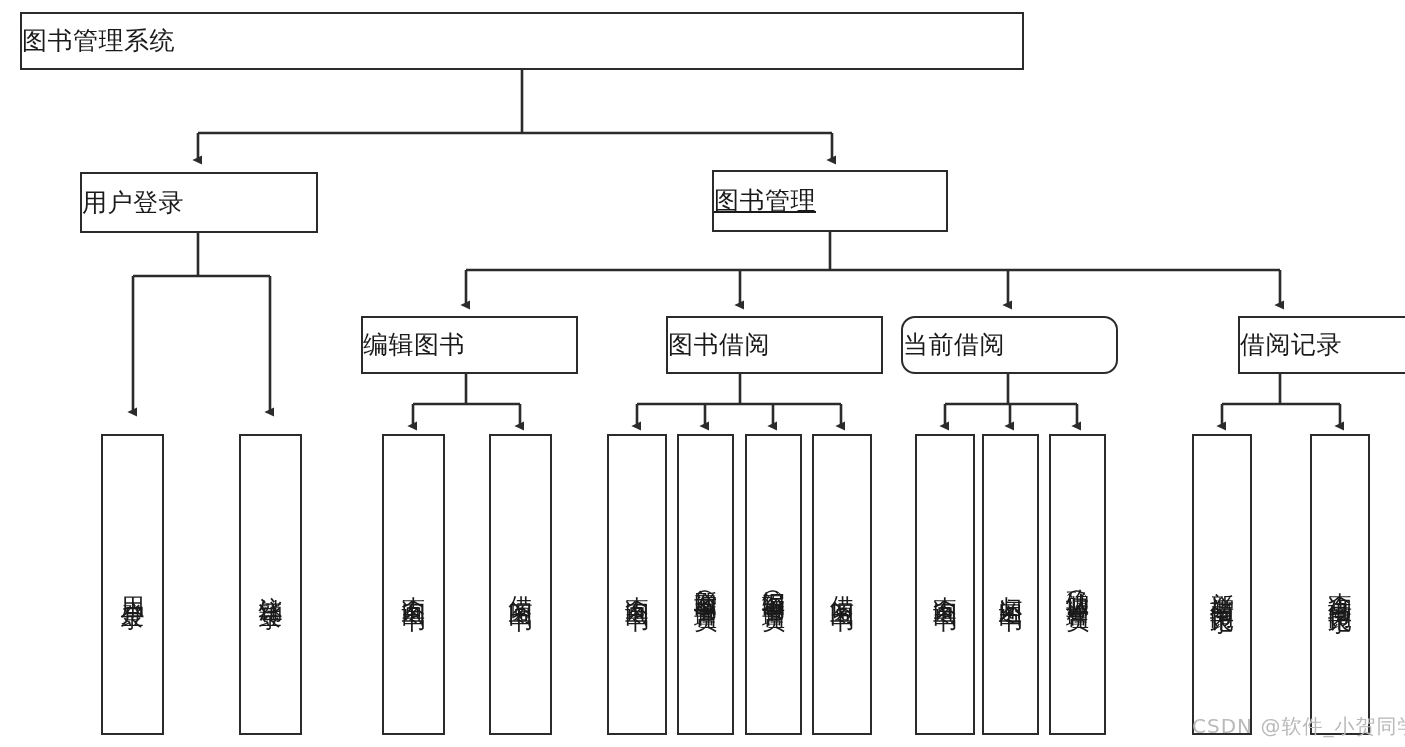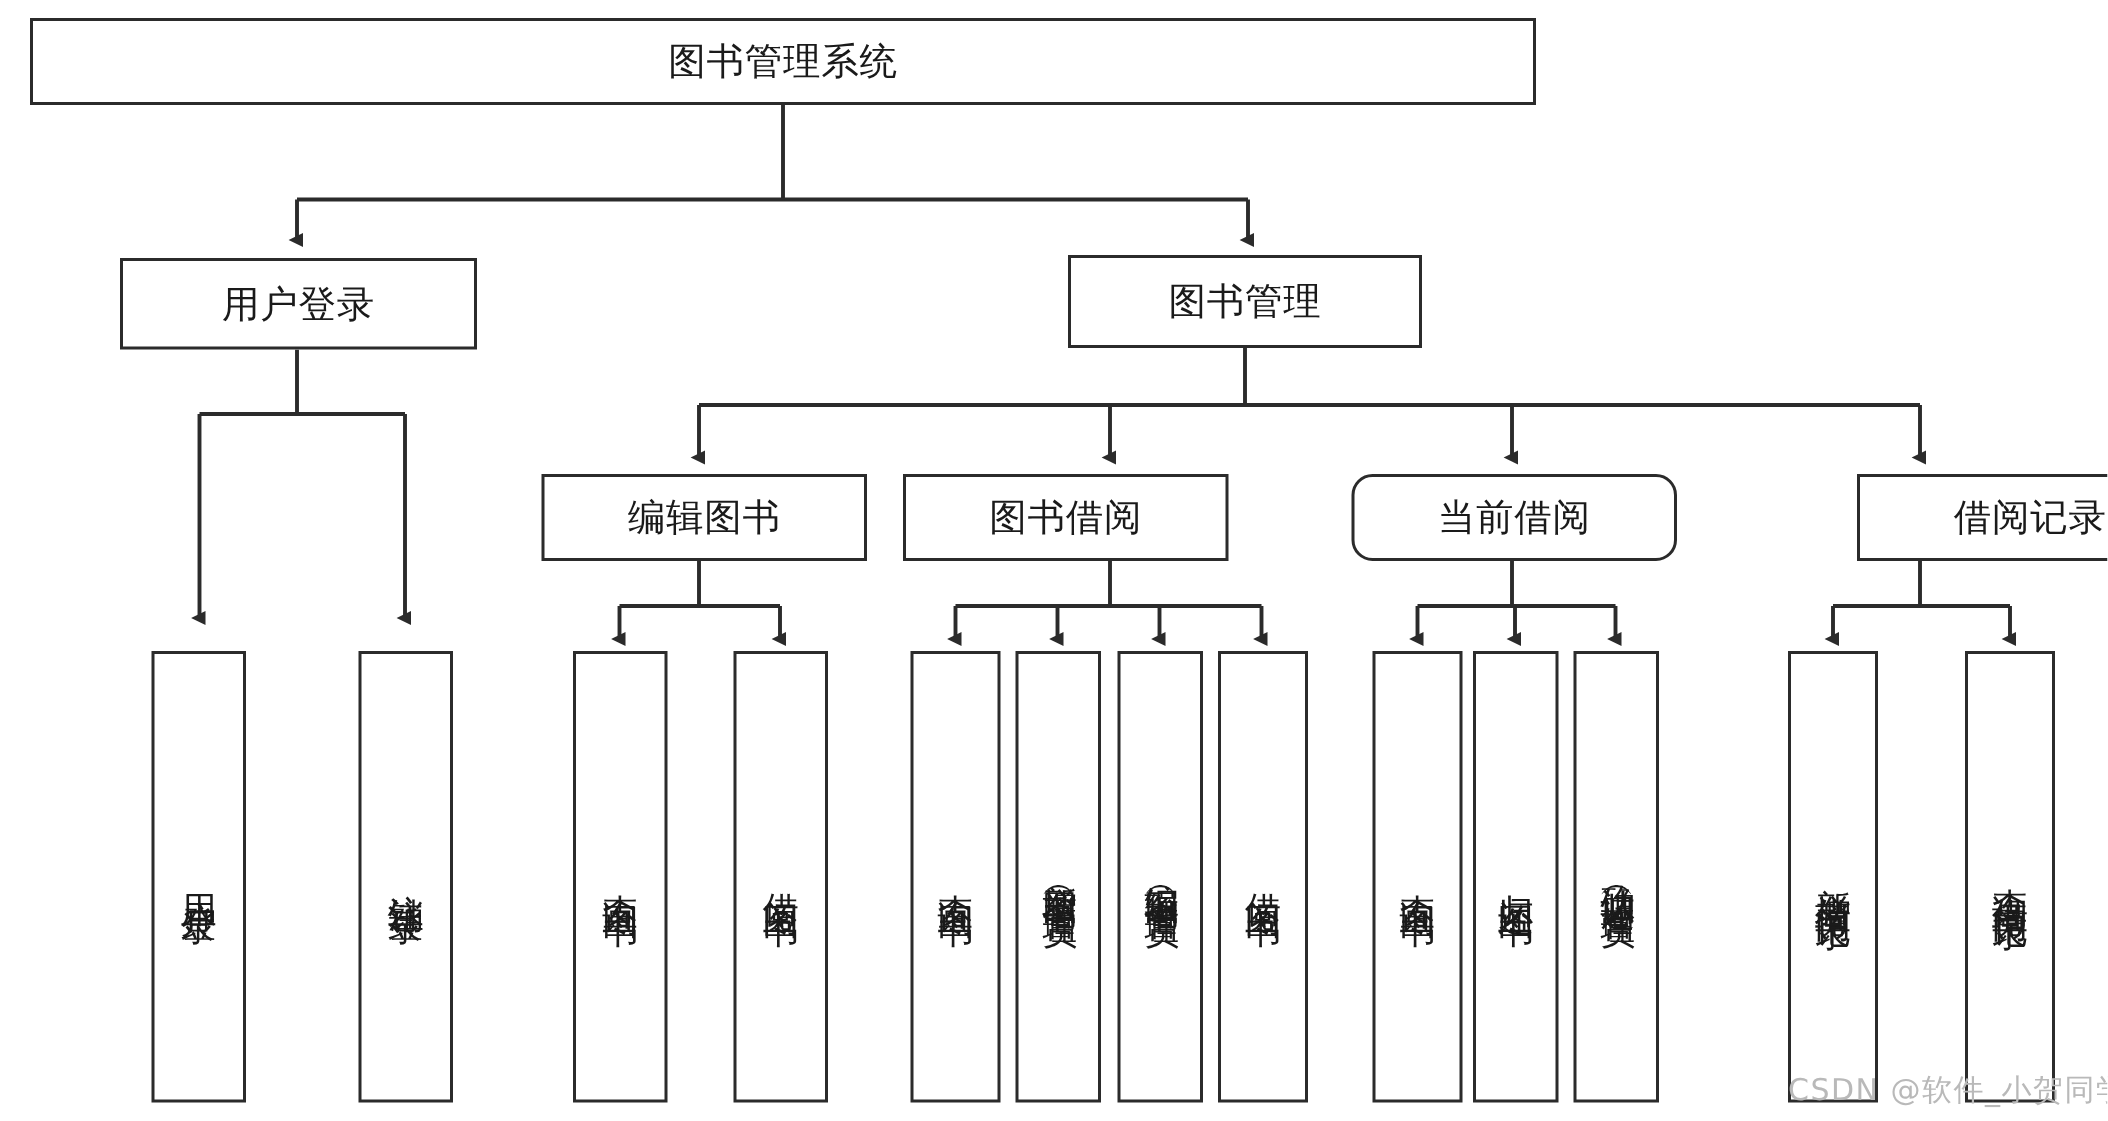--- a/index.html
+++ b/index.html
@@ -25,21 +25,21 @@
     height: 747px;
     pointer-events: none;
   }
   .node {
     position: absolute;
     box-sizing: border-box;
     border: 2.5px solid #2b2b2b;
     background: #ffffff;
     display: flex;
     align-items: center;
-    justify-content: center;
+    justify-content: flex-start;
     color: #1a1a1a;
   }
   .node .label {
     line-height: 1.18;
     text-align: center;
     white-space: pre;
   }
   .node.horiz .label {
     writing-mode: horizontal-tb;
     font-size: 25px;
@@ -124,28 +124,28 @@
     </g>
   </svg>
 
   <div class="node horiz" style="left:20px; top:12px; width:1004px; height:58px;">
     <span class="label">图书管理系统</span>
   </div>
 
   <div class="node horiz" style="left:80px; top:172px; width:238px; height:61px;">
     <span class="label">用户登录</span>
   </div>
-  <div class="node horiz" style="left:712px; top:170px; width:236px; height:62px;">
+  <div class="node horiz" style="left:712px; top:170px; width:236px; height:62px;text-decoration:underline;">
     <span class="label">图书管理</span>
   </div>
 
   <div class="node horiz" style="left:361px; top:316px; width:217px; height:58px;">
     <span class="label">编辑图书</span>
   </div>
-  <div class="node horiz" style="left:602px; top:316px; width:217px; height:58px;">
+  <div class="node horiz" style="left:666px; top:316px; width:217px; height:58px;">
     <span class="label">图书借阅</span>
   </div>
   <div class="node horiz" style="left:901px; top:316px; width:217px; height:58px;border-radius:14px;">
     <span class="label">当前借阅</span>
   </div>
   <div class="node horiz" style="left:1238px; top:316px; width:231px; height:58px;">
     <span class="label">借阅记录</span>
   </div>
 
   <div class="node vert" style="left:101px; top:434px; width:63px; height:301px;">

